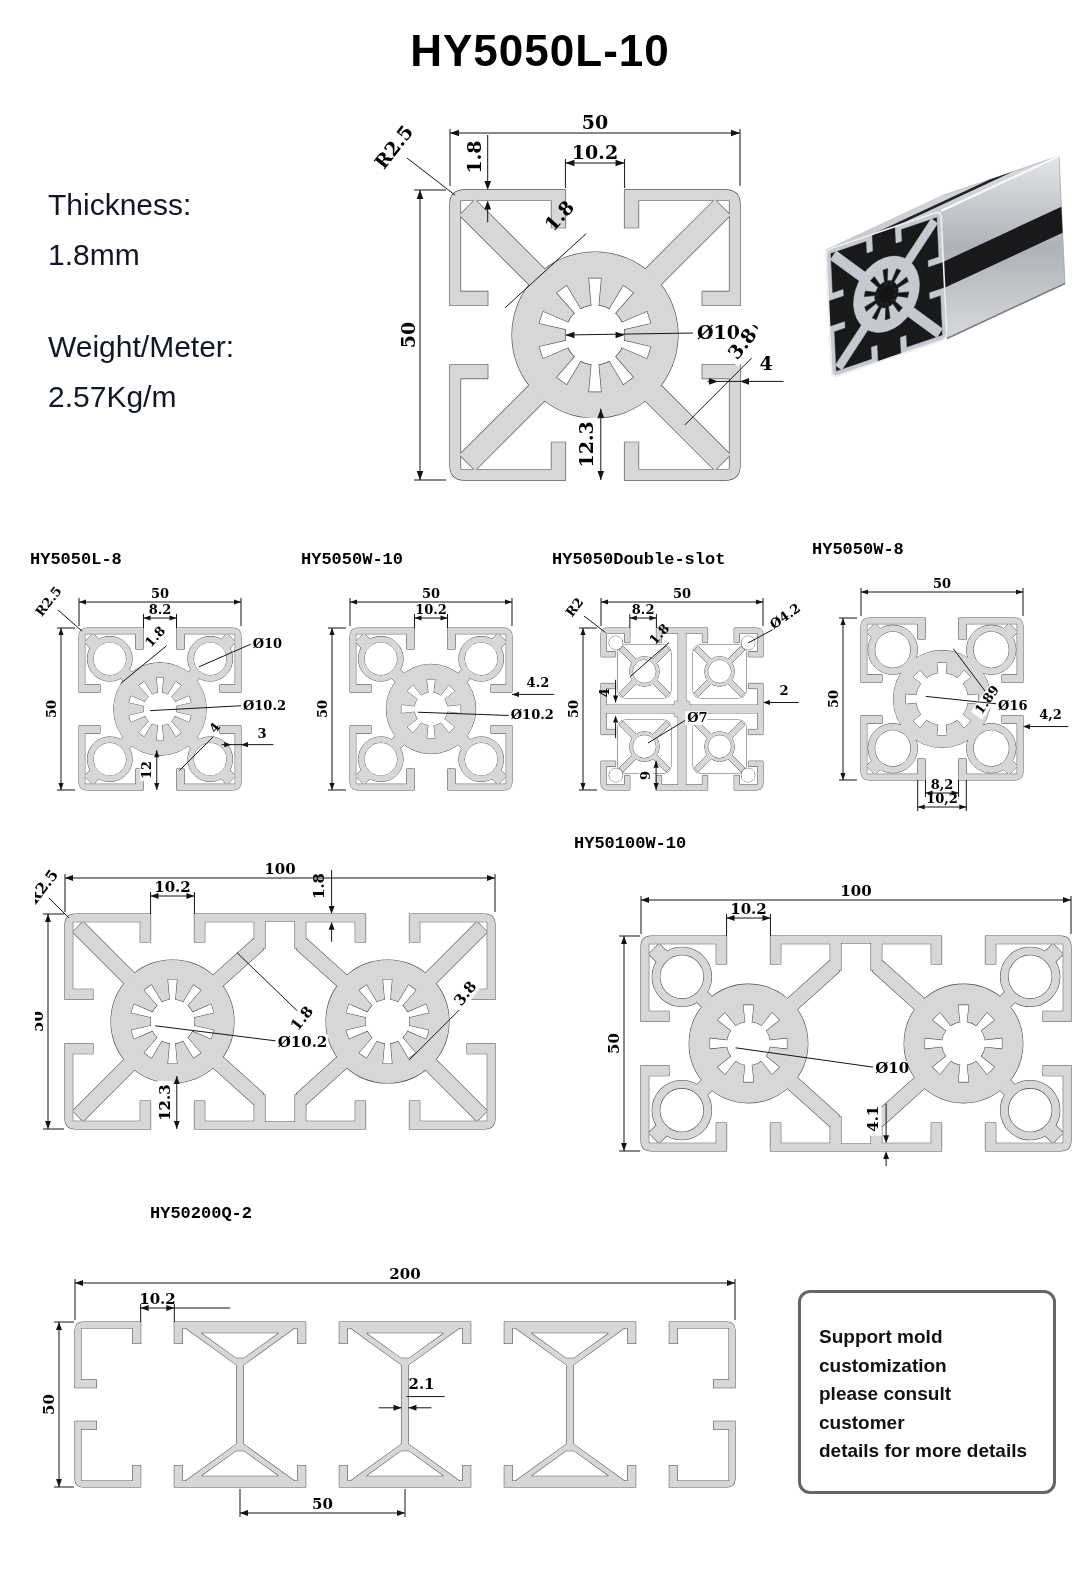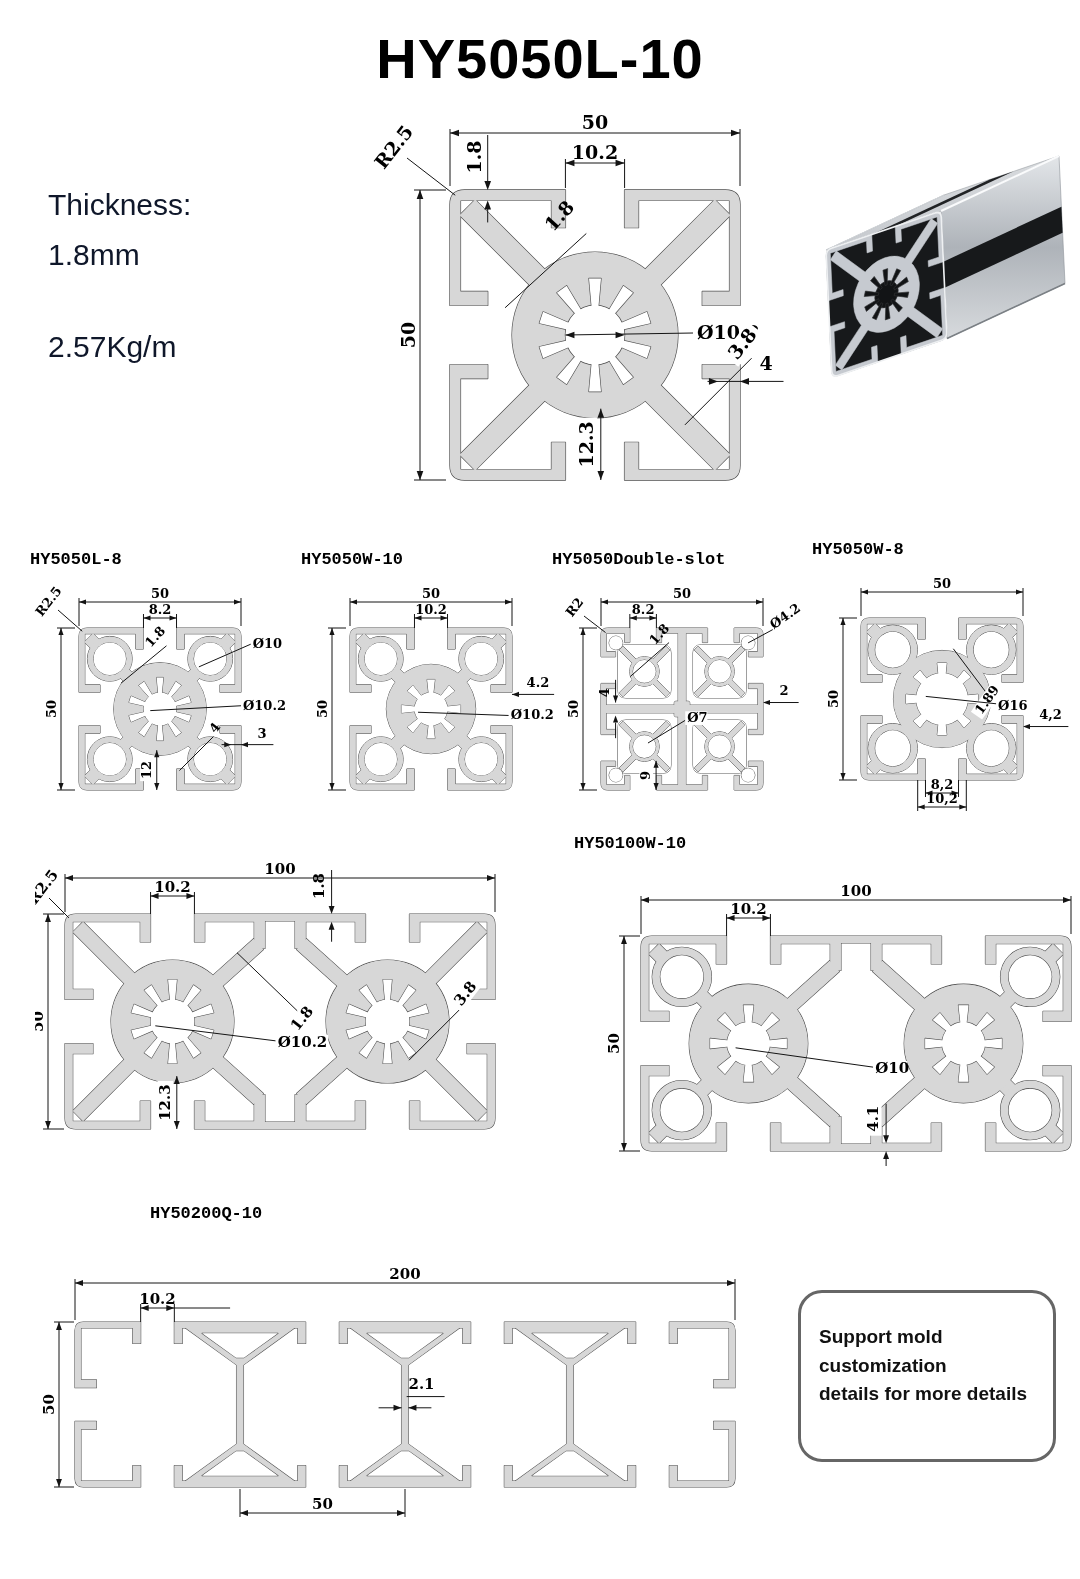--- a/index.html
+++ b/index.html
@@ -1,40 +1,41 @@
 <!DOCTYPE html>
 <html><head>
 <meta charset="utf-8">
 <style>
   html,body{margin:0;padding:0;background:#fff;}
   .page{position:relative;width:1080px;height:1579px;background:#fff;overflow:hidden;
         font-family:"Liberation Sans",sans-serif;color:#000;}
   .page-title{position:absolute;left:0;top:26px;width:100%;margin:0;text-align:center;
-        font-size:56px;font-weight:bold;letter-spacing:1px;}
+        font-size:44px;font-weight:bold;letter-spacing:1px;}
   .specs{position:absolute;left:48px;top:188px;width:300px;font-size:30px;color:#0f172a;}
   .spec-line{margin-bottom:16px;}
   .spec-gap{height:42px;}
   .cell{position:absolute;}
   .cell-title{font-size:17px;font-weight:bold;text-align:left;height:22px;line-height:20px;font-family:Liberation Mono, monospace;}
   .cell-title.q200t{width:300px;margin-left:110px;}
   svg{display:block;}
-  .note-box{position:absolute;left:798px;top:1290px;width:258px;height:172px;
-        border:3px solid #666;border-radius:24px;box-sizing:border-box;
+  .note-box{position:absolute;left:798px;top:1290px;width:258px;height:204px;
+        border:3px solid #666;border-radius:12px;box-sizing:border-box;
         padding:30px 14px 0 18px;font-size:19px;font-weight:bold;line-height:1.5;color:#111;}
 </style>
 </head>
 <body>
 
 <div class="page">
   <h1 class="page-title">HY5050L-10</h1>
 
   <div class="specs">
     <div class="spec-line">Thickness:</div>
     <div class="spec-line">1.8mm</div>
     <div class="spec-gap"></div>
+    <div class="spec-line">Weight/Meter:</div>
     <div class="spec-line">2.57Kg/m</div>
   </div>
 
   <svg id="svg-main" style="position:absolute;left:355px;top:95px" width="430" height="420">
       <g>
         <path d="M210.42,95.00 L109.50,95.00 Q95.00,95.00 95.00,109.50 L95.00,210.42 L132.70,210.42 L132.70,196.50 L105.44,196.50 L105.44,105.44 L196.50,105.44 L196.50,132.70 L210.42,132.70 Z " fill="none" stroke="#4f4f4f" stroke-width="1.3" stroke-linejoin="round"></path>
         <path d="M269.58,95.00 L370.50,95.00 Q385.00,95.00 385.00,109.50 L385.00,210.42 L347.30,210.42 L347.30,196.50 L374.56,196.50 L374.56,105.44 L283.50,105.44 L283.50,132.70 L269.58,132.70 Z " fill="none" stroke="#4f4f4f" stroke-width="1.3" stroke-linejoin="round"></path>
         <path d="M210.42,385.00 L109.50,385.00 Q95.00,385.00 95.00,370.50 L95.00,269.58 L132.70,269.58 L132.70,283.50 L105.44,283.50 L105.44,374.56 L196.50,374.56 L196.50,347.30 L210.42,347.30 Z " fill="none" stroke="#4f4f4f" stroke-width="1.3" stroke-linejoin="round"></path>
         <path d="M269.58,385.00 L370.50,385.00 Q385.00,385.00 385.00,370.50 L385.00,269.58 L347.30,269.58 L347.30,283.50 L374.56,283.50 L374.56,374.56 L283.50,374.56 L283.50,347.30 L269.58,347.30 Z " fill="none" stroke="#4f4f4f" stroke-width="1.3" stroke-linejoin="round"></path>
         <path d="M104.61,120.19L232.21,247.79L247.79,232.21L120.19,104.61Z" fill="none" stroke="#4f4f4f" stroke-width="1.3" stroke-linejoin="round"></path>
@@ -926,21 +927,21 @@
           <path d="M0,0L8,2.96L8,-2.96Z" fill="#141414" transform="translate(50.00,80.00) rotate(90)"></path>
           <path d="M0,0L8,2.96L8,-2.96Z" fill="#141414" transform="translate(50.00,295.00) rotate(-90)"></path>
           <g transform="translate(45.00,187.50) rotate(-90)">
             <text x="0" y="0" fill="#000" font-size="15" font-family="'DejaVu Serif',serif" font-weight="600" text-anchor="middle">50</text>
           </g>
         </g>
       </svg>
   </div>
 
   <div class="cell" style="left:40px;top:1204px;width:740px">
-    <div class="cell-title q200t">HY50200Q-10</div>
+    <div class="cell-title q200t">HY50200Q-2</div>
     <svg id="svg-q200" width="740" height="330">
         <g>
           <path d="M100.67,96.00 L43.25,96.00 Q35.00,96.00 35.00,104.25 L35.00,161.67 L56.45,161.67 L56.45,153.75 L40.94,153.75 L40.94,101.94 L92.75,101.94 L92.75,117.45 L100.67,117.45 Z " fill="none" stroke="#4f4f4f" stroke-width="1.1" stroke-linejoin="round"></path>
           <path d="M629.33,96.00 L686.75,96.00 Q695.00,96.00 695.00,104.25 L695.00,161.67 L673.55,161.67 L673.55,153.75 L689.06,153.75 L689.06,101.94 L637.25,101.94 L637.25,117.45 L629.33,117.45 Z " fill="none" stroke="#4f4f4f" stroke-width="1.1" stroke-linejoin="round"></path>
           <path d="M100.67,261.00 L43.25,261.00 Q35.00,261.00 35.00,252.75 L35.00,195.33 L56.45,195.33 L56.45,203.25 L40.94,203.25 L40.94,255.06 L92.75,255.06 L92.75,239.55 L100.67,239.55 Z " fill="none" stroke="#4f4f4f" stroke-width="1.1" stroke-linejoin="round"></path>
           <path d="M629.33,261.00 L686.75,261.00 Q695.00,261.00 695.00,252.75 L695.00,195.33 L673.55,195.33 L673.55,203.25 L689.06,203.25 L689.06,255.06 L637.25,255.06 L637.25,239.55 L629.33,239.55 Z " fill="none" stroke="#4f4f4f" stroke-width="1.1" stroke-linejoin="round"></path>
           <path d="M134.33,96.00 L265.67,96.00 L265.67,117.45 L257.75,117.45 L257.75,101.94 L142.25,101.94 L142.25,117.45 L134.33,117.45 Z " fill="none" stroke="#4f4f4f" stroke-width="1.1" stroke-linejoin="round"></path>
           <path d="M134.33,261.00 L265.67,261.00 L265.67,239.55 L257.75,239.55 L257.75,255.06 L142.25,255.06 L142.25,239.55 L134.33,239.55 Z " fill="none" stroke="#4f4f4f" stroke-width="1.1" stroke-linejoin="round"></path>
           <path d="M145.55,101.94 L254.45,101.94 L203.46,138.90 L196.53,138.90 Z " fill="none" stroke="#4f4f4f" stroke-width="1.1" stroke-linejoin="round"></path>
           <path d="M145.55,255.06 L254.45,255.06 L203.46,218.10 L196.53,218.10 Z " fill="none" stroke="#4f4f4f" stroke-width="1.1" stroke-linejoin="round"></path>
@@ -1029,15 +1030,16 @@
           <g transform="translate(282.50,283.00)">
             <text x="0" y="0" fill="#000" font-size="15" font-family="'DejaVu Serif',serif" font-weight="600" text-anchor="middle">50</text>
           </g>
         </g>
       </svg>
   </div>
 
   <div class="note-box">
     <div>Support mold</div>
     <div>customization</div>
+    <div>please consult customer</div>
     <div>details for more details</div>
   </div>
 </div>
 
 </body></html>

